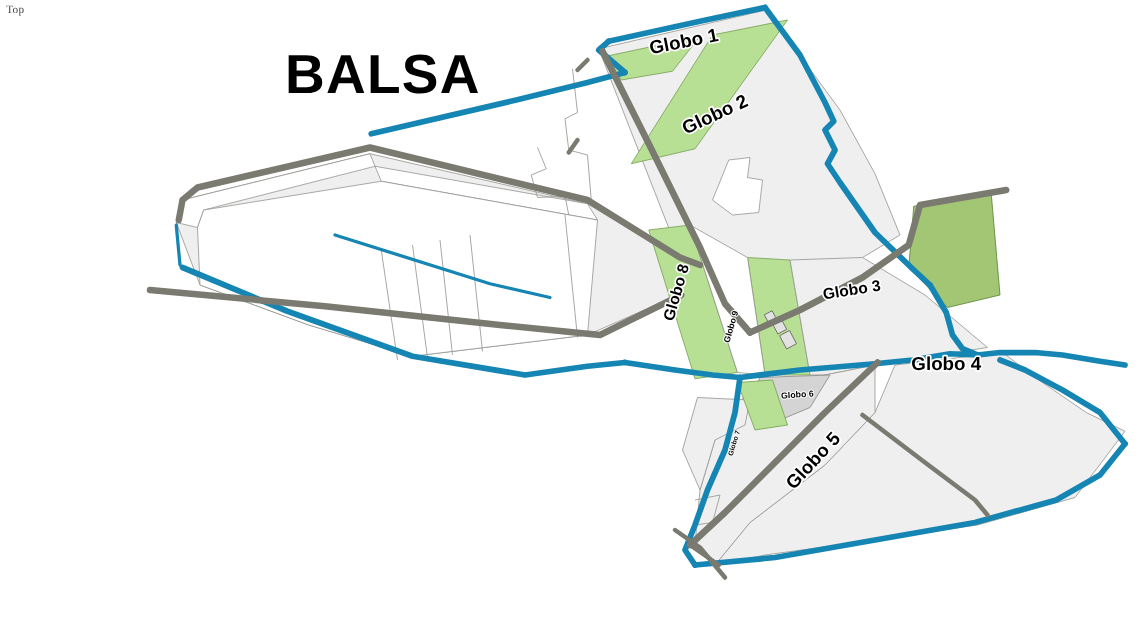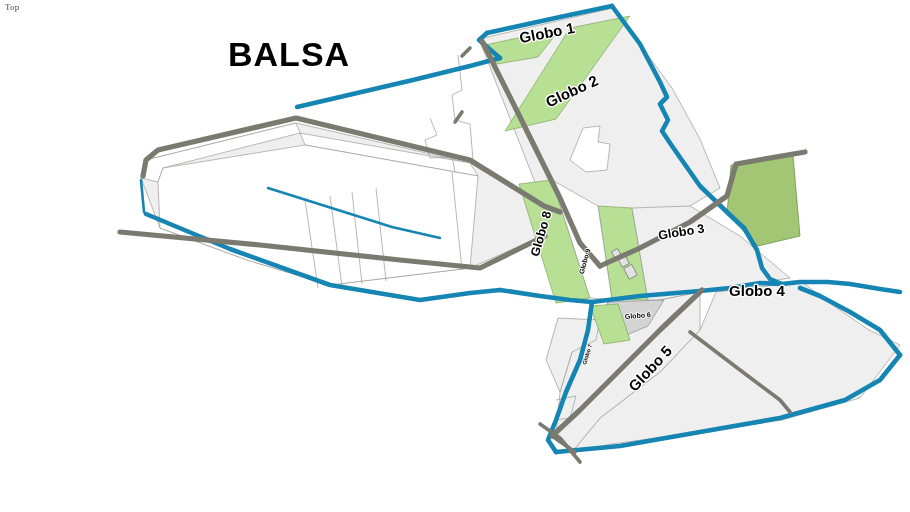--- a/index.html
+++ b/index.html
@@ -30,21 +30,21 @@
     color: #4a4a4a;
     letter-spacing: 0.2px;
     user-select: none;
   }
   #map-title {
     position: absolute;
     left: 228px;
     top: 35px;
     font-family: "Liberation Sans", sans-serif;
     font-weight: bold;
-    font-size: 34px;
+    font-size: 44px;
     letter-spacing: 1px;
     color: #000000;
     user-select: none;
   }
   svg#map {
     position: absolute;
     left: 0;
     top: 0;
     width: 910px;
     height: 512px;

